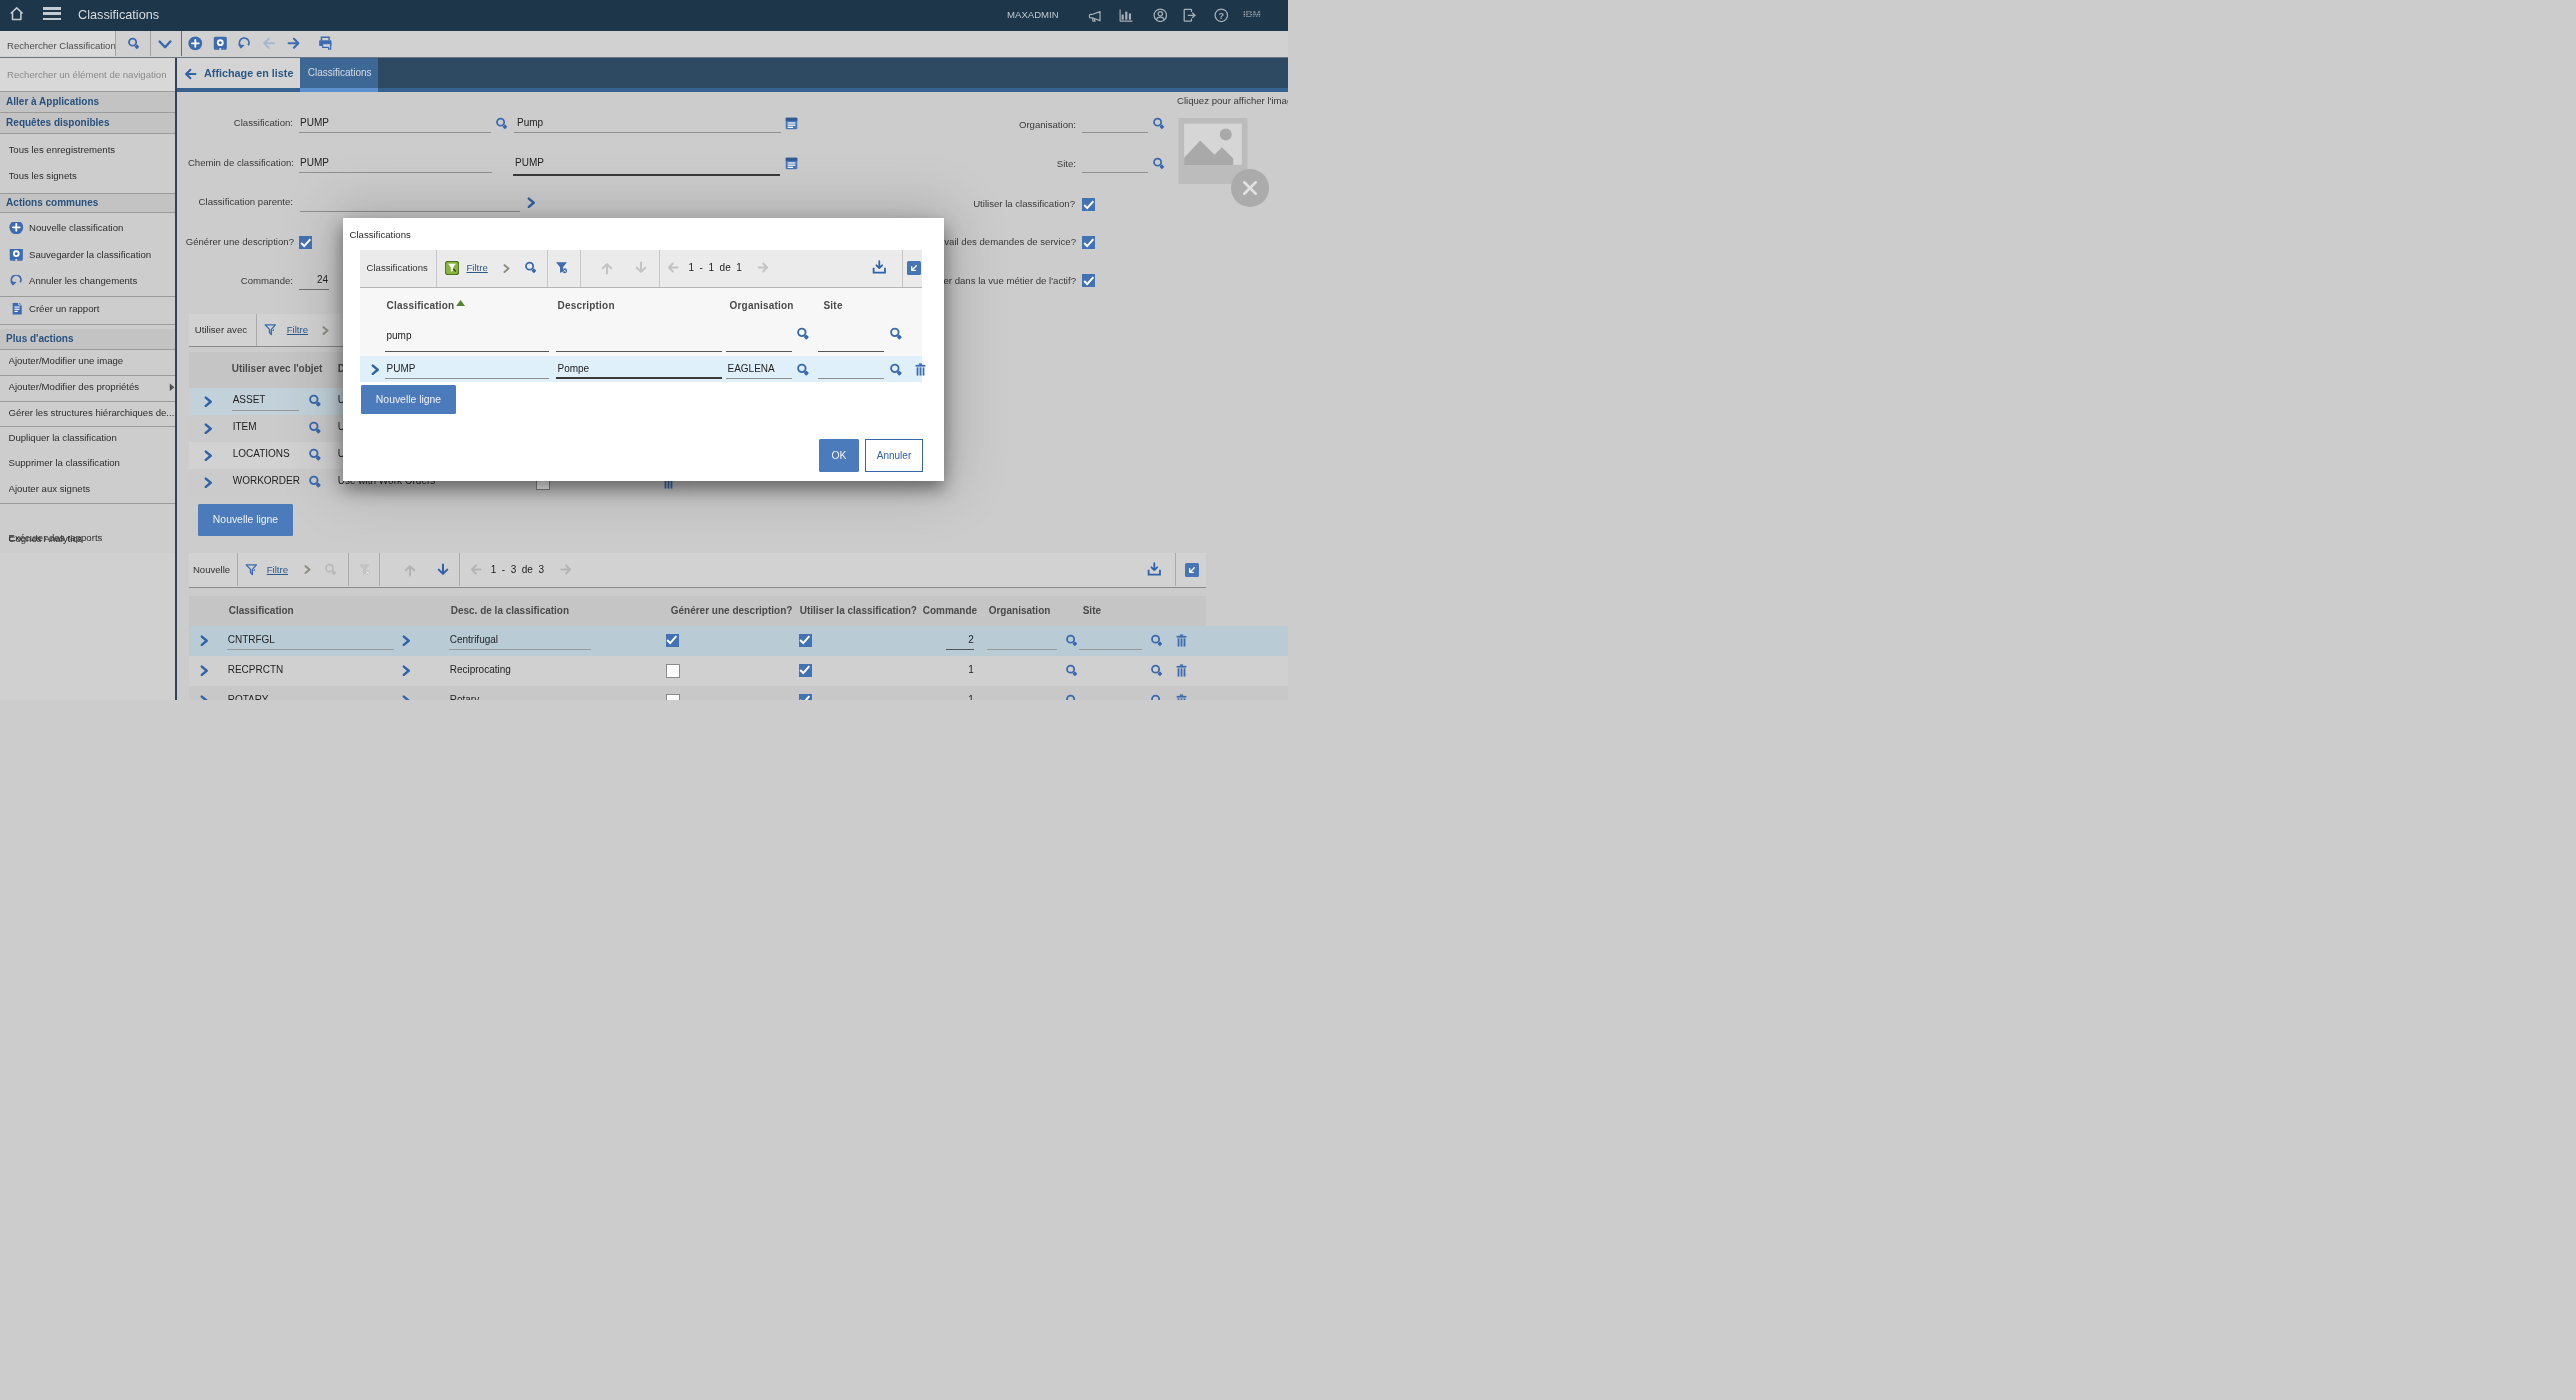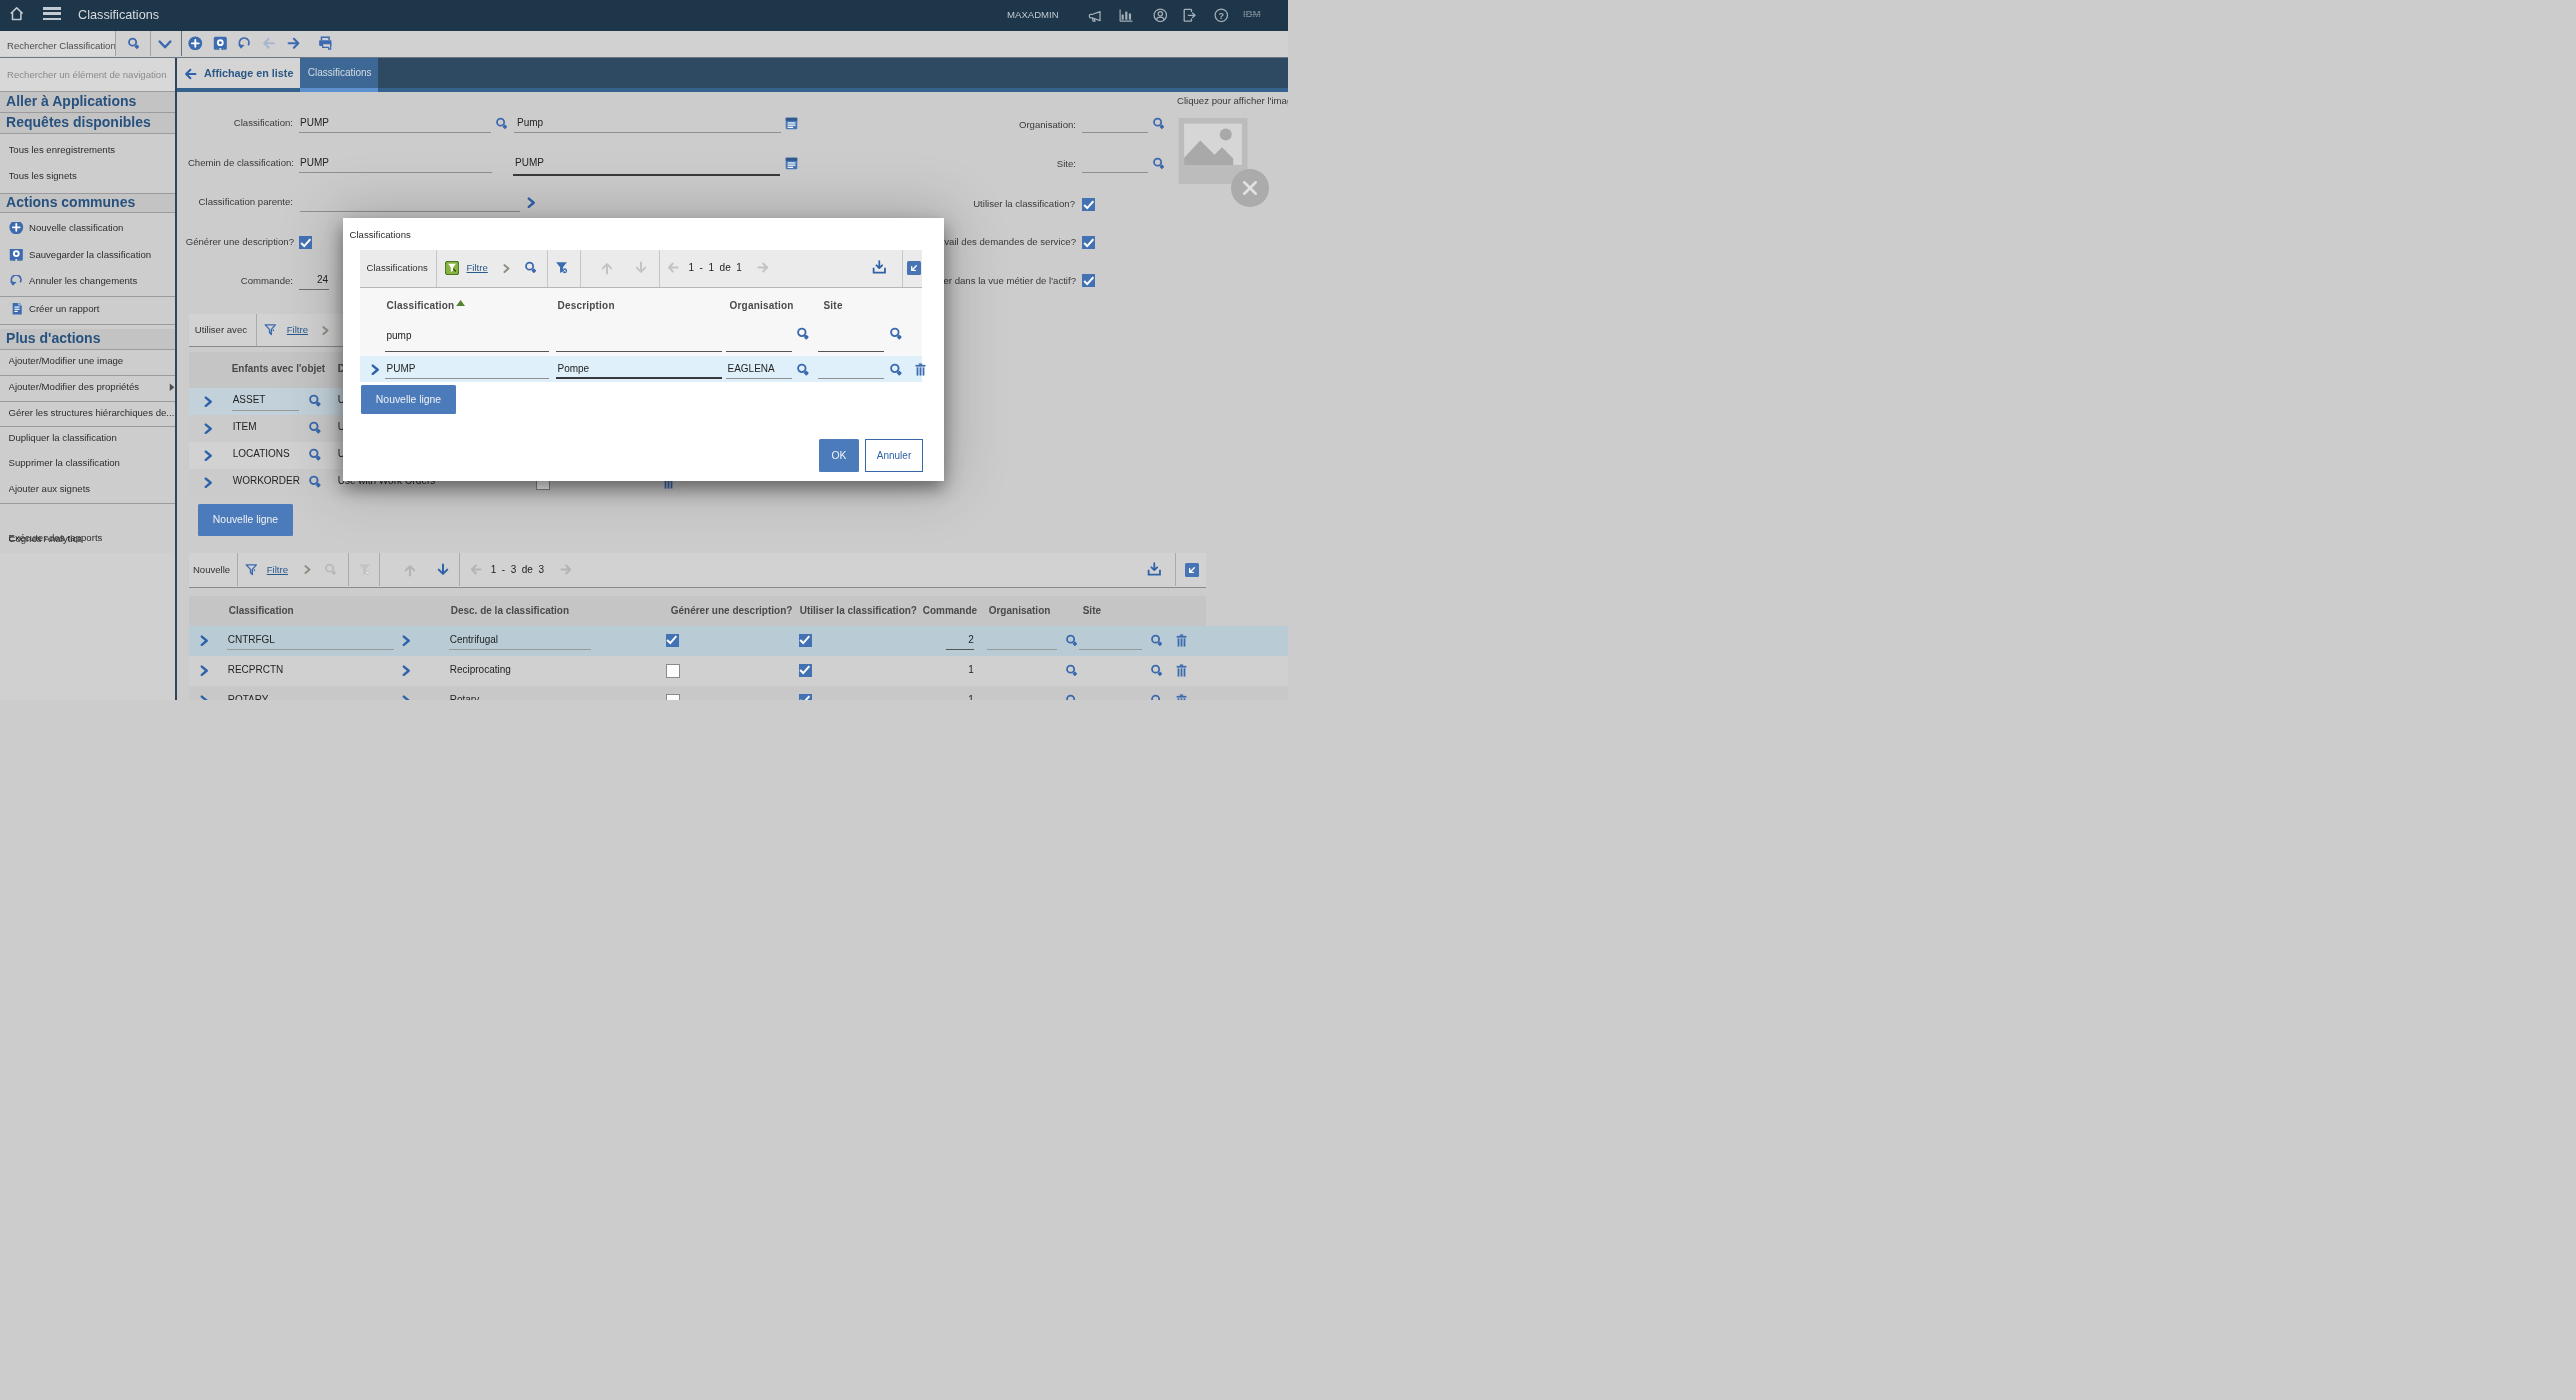--- a/index.html
+++ b/index.html
@@ -8,21 +8,21 @@
 .ab{position:absolute;}
 .tx{position:absolute;white-space:nowrap;}
 .ul{position:absolute;height:0.8px;background:#8f8f8f;}
 .cb{position:absolute;width:13px;height:13px;background:#4372b4;}
 .cb svg{position:absolute;left:0.8px;top:1.5px;}
 .cbu{position:absolute;width:12.3px;height:12.3px;background:#fdfdfd;border:0.8px solid #8a8a8a;}
 .vsep{position:absolute;width:0.8px;background:#aaaaaa;}
 .lnk{color:#2a5a8c;text-decoration:underline;}
 svg.ic{position:absolute;}
 .shead{left:0;width:176px;background:#c3c3c3;border-bottom:0.8px solid #9b9b9b;}
-.shead span{position:absolute;left:6.1px;top:50%;transform:translateY(-54%);font-weight:bold;color:#27517e;font-size:14px;}
+.shead span{position:absolute;left:6.1px;top:50%;transform:translateY(-54%);font-weight:bold;color:#27517e;font-size:10px;}
 .srow{left:0;width:176px;height:15.4px;padding:0;}
 .srow{left:8.5px;width:168px;}
 .sact span{position:absolute;left:29px;top:0;}
 .sact{left:0;width:176px;height:15.4px;}
 .sdiv{left:0;width:176px;height:0.8px;background:#9b9b9b;}
 .srow,.sact{white-space:nowrap;overflow:hidden;}
 .lbl{text-align:right;font-size:9.6px;color:#3a3a3a;}
 .val{font-size:10px;color:#232323;}
 .th{font-size:10px;font-weight:bold;color:#4a4a4a;}
 .tbar{background:#d2d2d2;border-bottom:1.2px solid #8a8a8a;}
@@ -382,21 +382,21 @@
   <div class="vsep" style="left:67px;top:0;height:31.5px"></div>
   <svg class="ic" style="left:75px;top:9.2px;color:#3c6bb0" width="13" height="13" viewBox="0 0 17 17">
         <use href="#funnel"></use>
       </svg>
   <div class="tx lnk" style="left:98px;top:10px;font-size:9.6px">Filtre</div>
   <svg class="ic" style="left:133px;top:11.5px;color:#8e8e84" width="7" height="9.2" viewBox="0 0 9 12">
         <use href="#chev"></use>
       </svg>
  </div>
  <div class="ab" style="left:12.7px;top:260px;width:503px;height:36px;background:#c5c5c5">
-  <div class="tx th" style="left:43px;top:10.8px">Enfants avec l'objet</div>
+  <div class="tx th" style="left:43px;top:10.8px">Utiliser avec l'objet</div>
   <div class="tx th" style="left:149px;top:10.8px">Description</div>
  </div>
  <div class="ab" style="left:12.7px;top:296px;width:503px;height:27px;background:#c3d2da">
   <svg class="ic" style="left:15px;top:7.7px;color:#2f62a8" width="8.5" height="11.5" viewBox="0 0 11 15">
         <use href="#chev"></use>
       </svg>
   <div class="tx val" style="left:44px;top:6.1px">ASSET</div>
   <div class="ul" style="left:43px;top:22px;width:67px;background:#9a9a9a"></div>
   <svg class="ic" style="left:119px;top:6.1px;color:#3a69ae" width="14.6" height="14.6" viewBox="0 0 19 19">
         <use href="#mag"></use>

